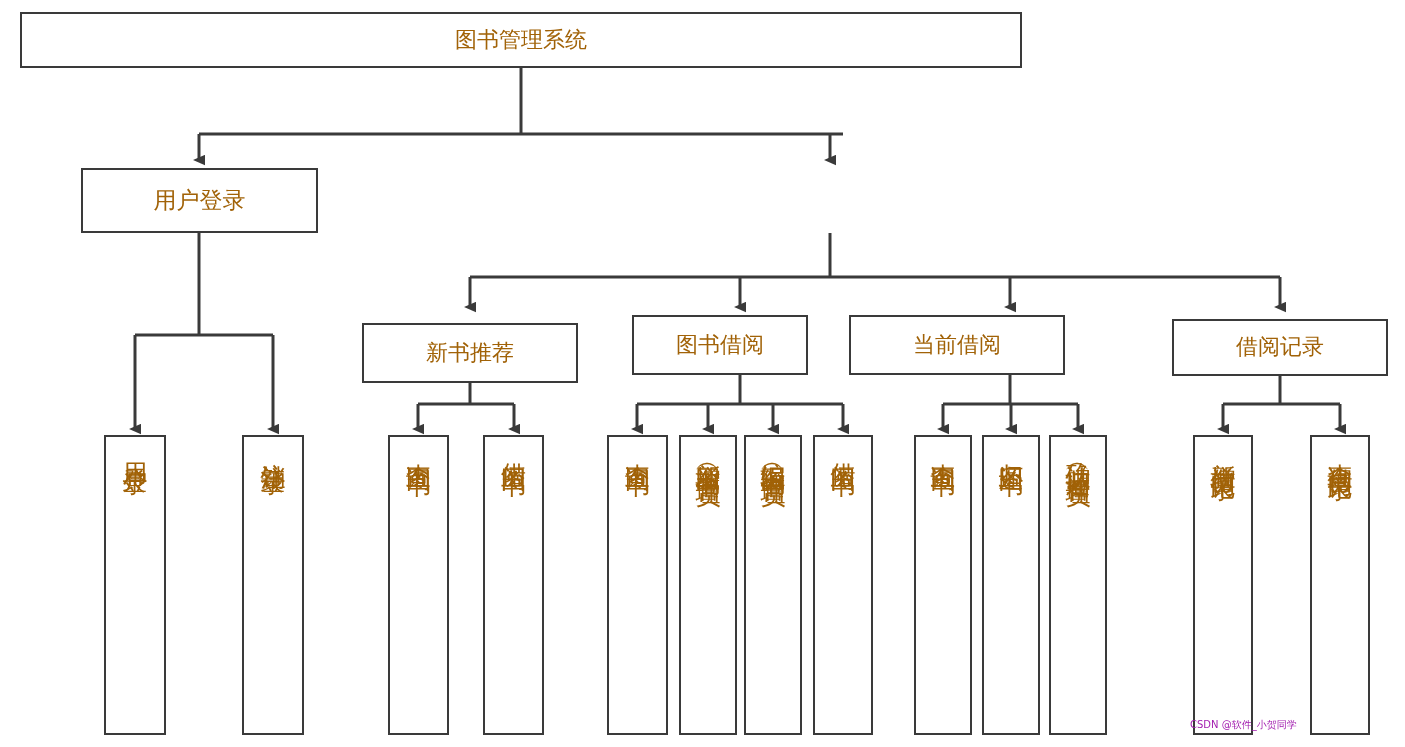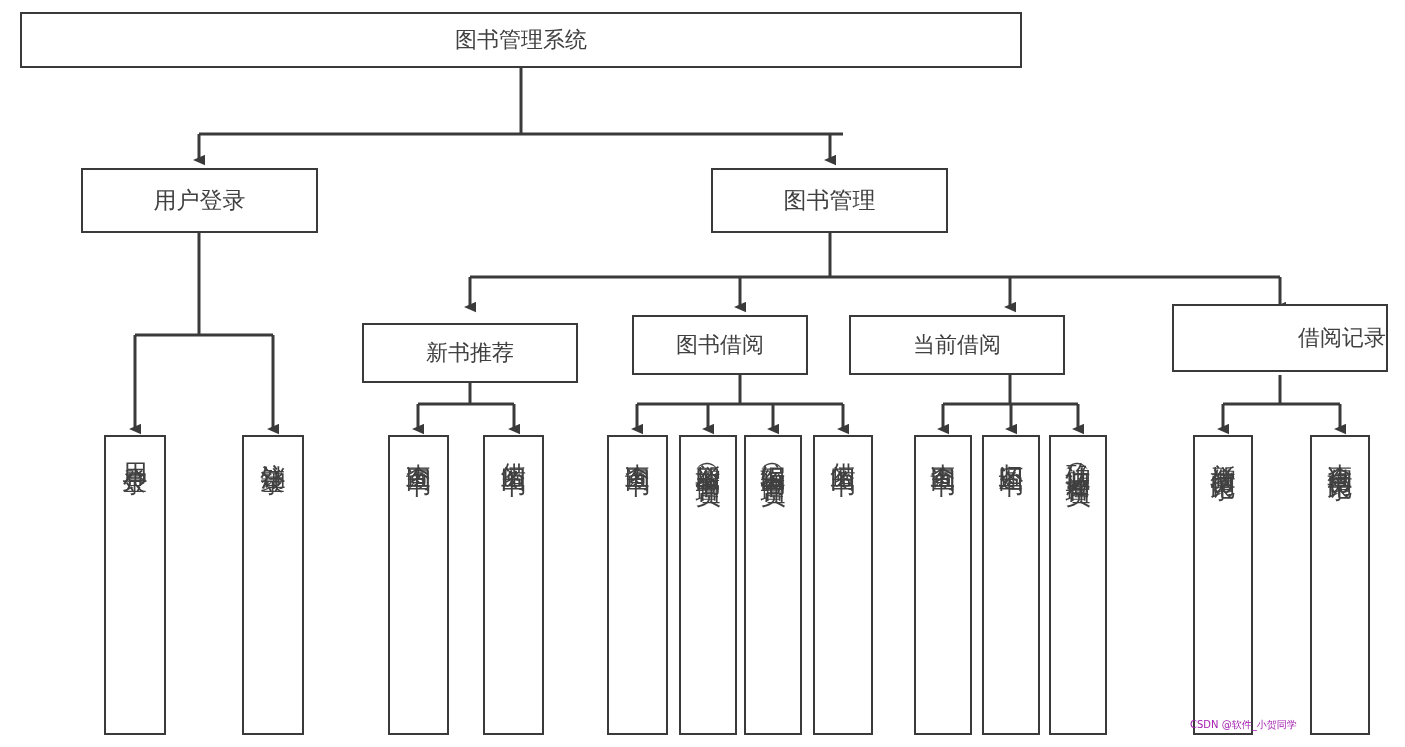--- a/index.html
+++ b/index.html
@@ -1,20 +1,20 @@
 <!DOCTYPE html>
 <html><head>
 <meta charset="utf-8">
 <style>
   html,body{margin:0;padding:0;background:#ffffff;}
   body{width:1405px;height:747px;font-family:"DejaVu Sans","Liberation Sans",sans-serif;}
   #canvas{position:relative;width:1405px;height:747px;overflow:hidden;background:#fff;}
   svg.links{position:absolute;left:0;top:0;width:1405px;height:747px;}
   .node{position:absolute;box-sizing:border-box;background:#ffffff;border:2px solid #3a3a3a;display:flex;align-items:center;justify-content:center;}
-  .node .lbl{color:#404040;text-align:center;line-height:1.12;white-space:nowrap;}
+  .node .lbl{color:#a16207;text-align:center;line-height:1.12;white-space:nowrap;}
   .node.h .lbl{font-size:22px;}
   .node.lvl1 .lbl{font-size:23px;}
   .node.lvl2 .lbl{font-size:22px;}
   .node.leaf{align-items:flex-start;justify-content:center;padding-top:6px;}
   .node.leaf .lbl{
     writing-mode:vertical-rl;
     text-orientation:upright;
     font-size:25px;
     letter-spacing:3px;
     line-height:1;
@@ -77,34 +77,31 @@
     </g>
   </svg>
 
   <div class="node h" style="left:20px;top:12px;width:1002px;height:56px;">
     <span class="lbl">图书管理系统</span>
   </div>
 
   <div class="node lvl1" style="left:81px;top:168px;width:237px;height:65px;">
     <span class="lbl">用户登录</span>
   </div>
-  <div class="node lvl1" style="left:711px;top:168px;width:237px;height:65px;">
-    <span class="lbl">图书管理</span>
-  </div>
 
   <div class="node lvl2" style="left:362px;top:315px;width:216px;height:60px;margin-top:8px;">
     <span class="lbl">新书推荐</span>
   </div>
   <div class="node lvl2" style="left:632px;top:315px;width:176px;height:60px;">
     <span class="lbl">图书借阅</span>
   </div>
   <div class="node lvl2" style="left:849px;top:315px;width:216px;height:60px;">
     <span class="lbl">当前借阅</span>
   </div>
-  <div class="node lvl2" style="left:1172px;top:304px;width:216px;height:68px;justify-content:flex-end;">
+  <div class="node lvl2" style="left:1172px;top:319px;width:216px;height:57px;">
     <span class="lbl">借阅记录</span>
   </div>
 
   <div class="node leaf" style="left:104px;top:435px;width:62px;height:300px;">
     <span class="lbl">用户登录</span>
   </div>
   <div class="node leaf" style="left:242px;top:435px;width:62px;height:300px;">
     <span class="lbl">注销登录</span>
   </div>
 

